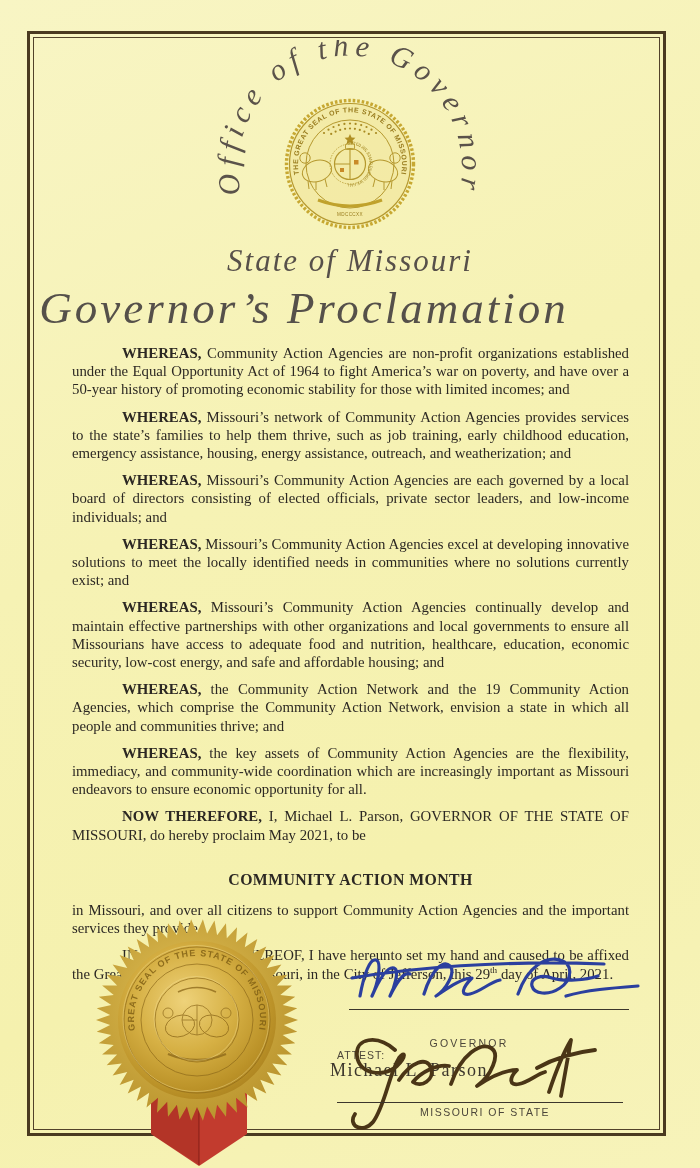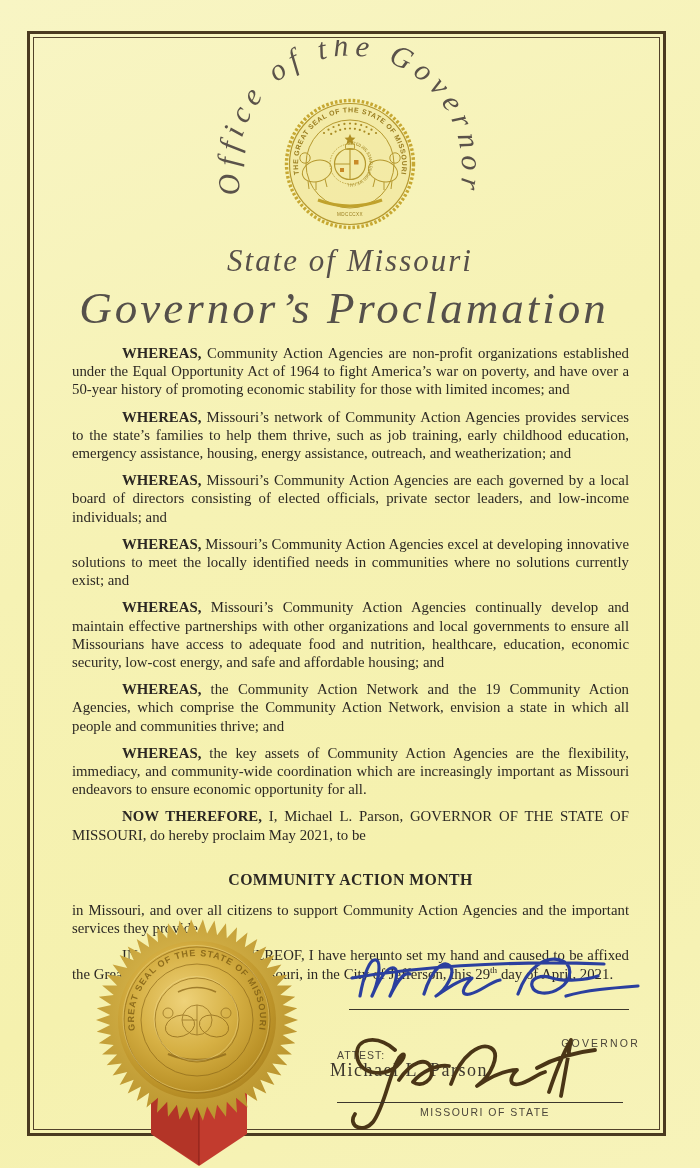--- a/index.html
+++ b/index.html
@@ -54,21 +54,20 @@
     letter-spacing:2px;
     color:#57504a;
   }
   .doc-title{
     position:absolute;left:0;top:282px;width:608px;
     text-align:center;
     font-style:italic;
     font-size:45px;
     letter-spacing:3px;
     color:#55504a;
-    margin-left:40px;
   }
   .body-text{
     position:absolute;left:68px;top:344px;width:565px;
     font-size:14.8px;
     line-height:18.2px;
   }
   .para{margin:0 4px 9px;text-align:justify;text-indent:50px;}
   .para .lead{font-weight:bold;}
   .para .lead.normal{font-weight:normal;}
   .para.no-indent{text-indent:0;}
@@ -92,21 +91,21 @@
     text-align:left;
     font-size:18px;letter-spacing:1.5px;
     color:#3c362c;
   }
   .small-caps-label{
     position:absolute;
     font-family:"Liberation Sans", sans-serif;
     font-size:10.5px;letter-spacing:2.2px;
     color:#4c463a;
   }
-  .gov-title{left:330px;top:1037px;width:310px;text-align:right;}
+  .gov-title{left:314px;top:1037px;width:310px;text-align:center;}
   .attest{left:337px;top:1049px;letter-spacing:1px;}
   .sec-title{left:420px;top:1106px;letter-spacing:1.5px;}
 </style>
 </head>
 <body>
 
 <div class="paper">
 
   <div class="frame">
     <div class="frame-inner"></div>

